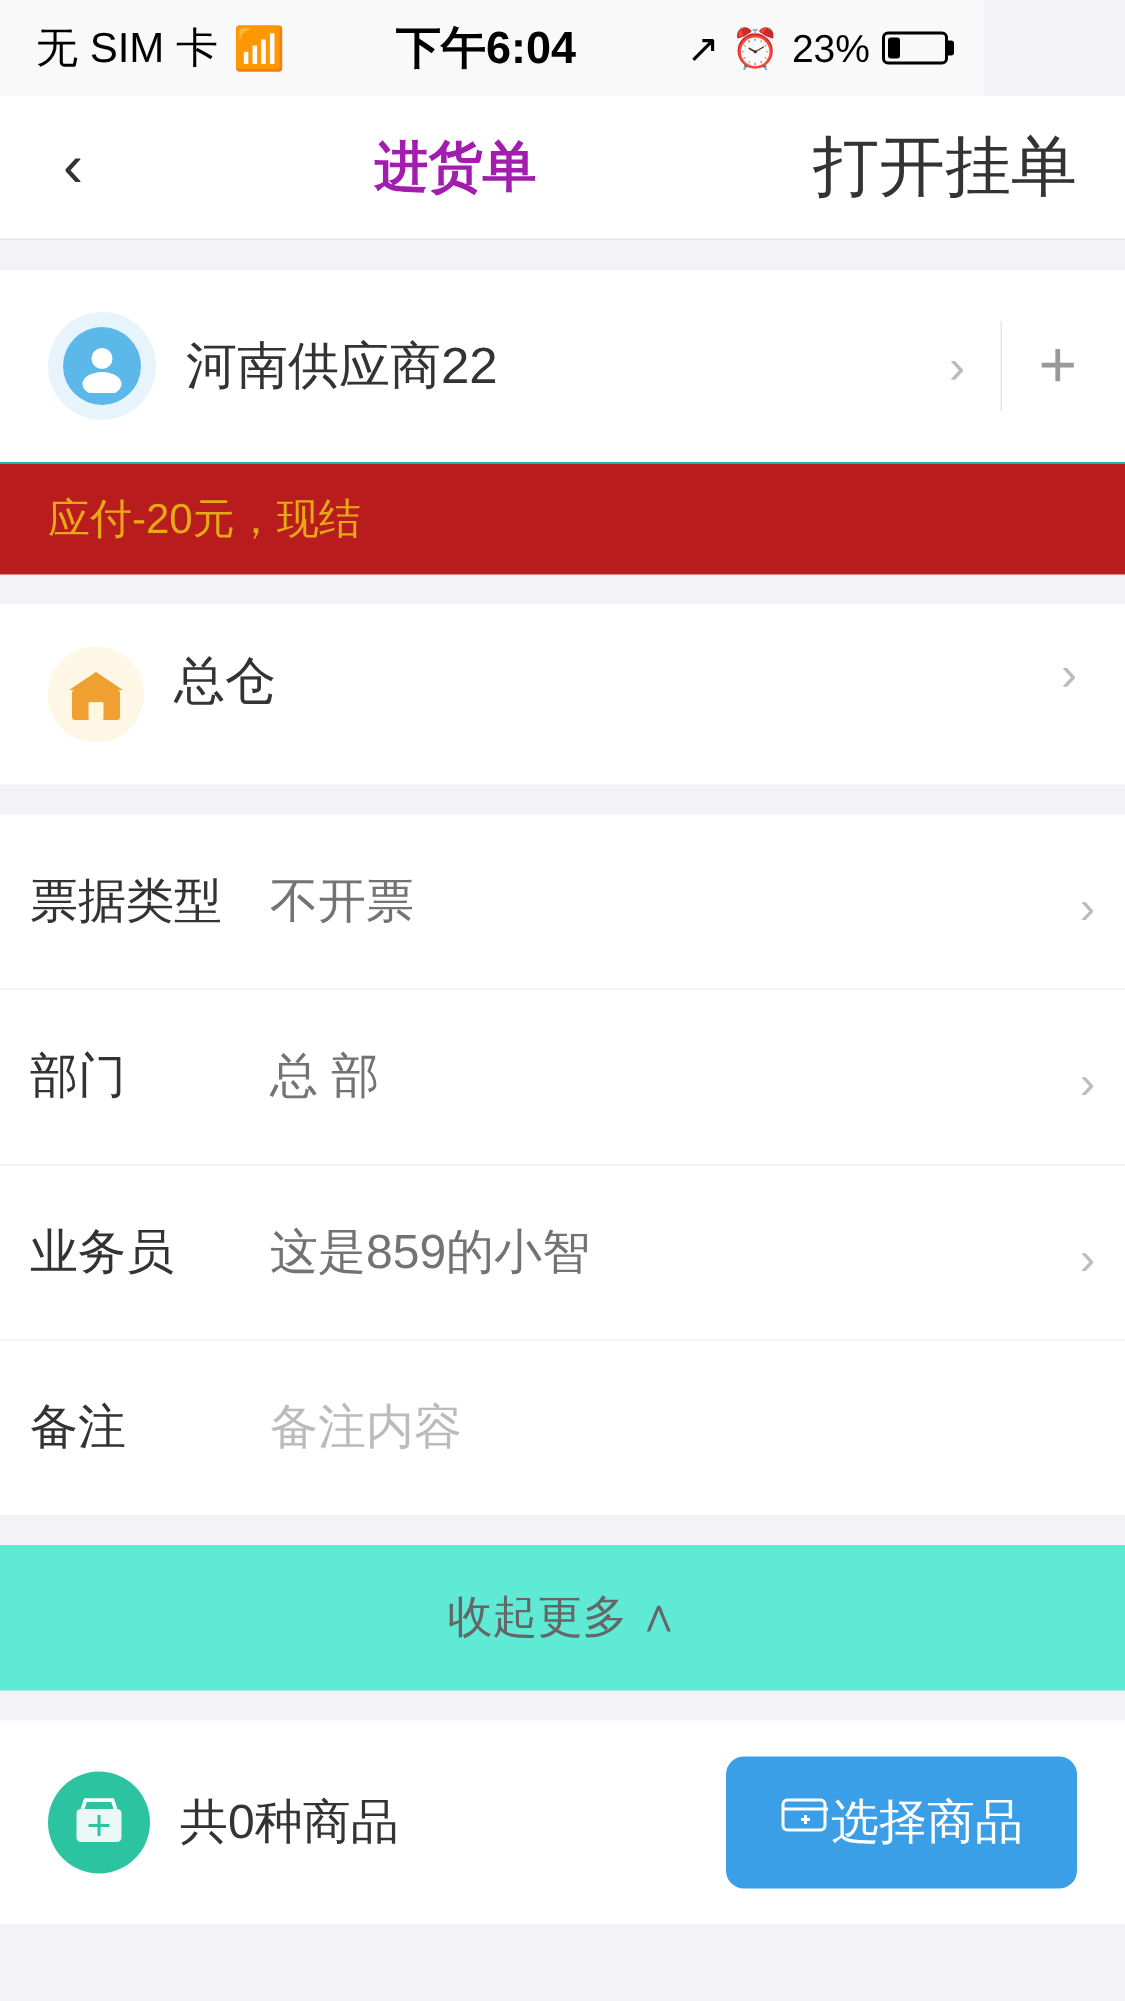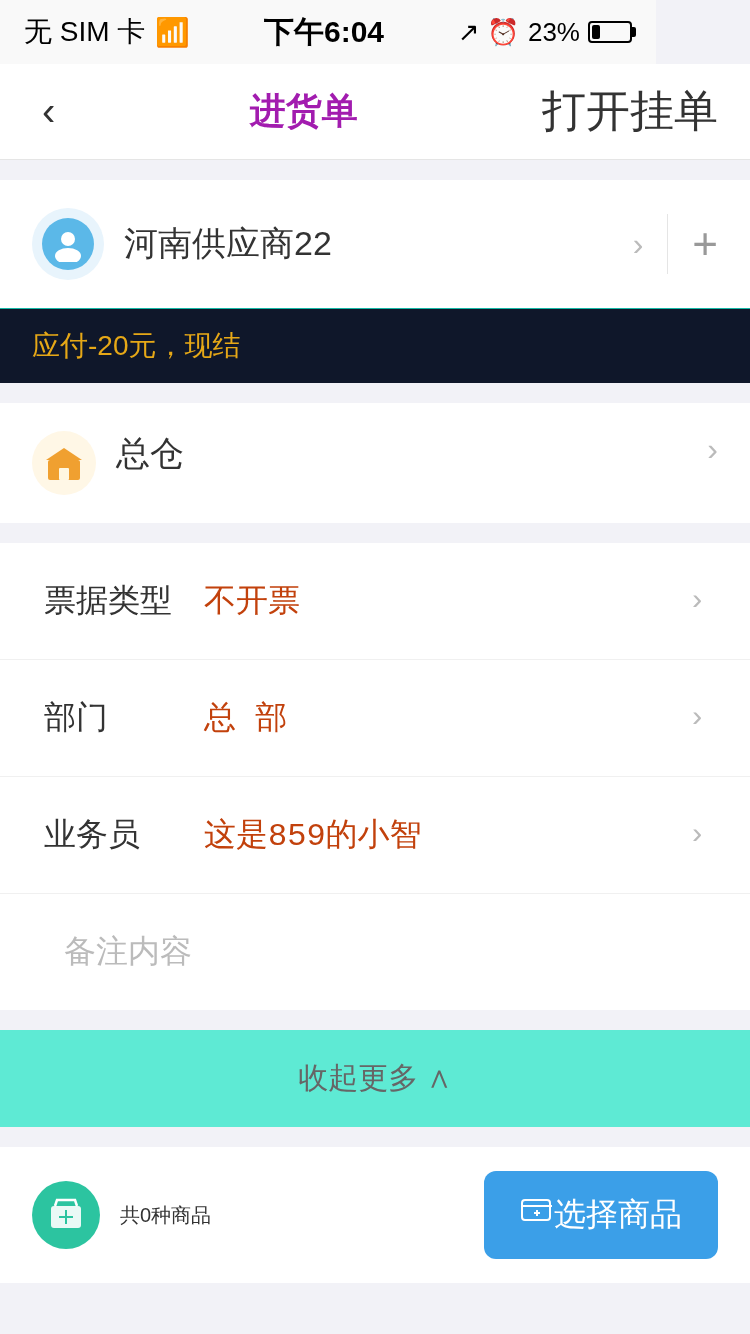--- a/index.html
+++ b/index.html
@@ -158,21 +158,21 @@
       margin: 0 24px;
     }
     .add-btn {
       font-size: 44px;
       color: #999;
       cursor: pointer;
     }
 
     
     .info-notice {
-      background: #0f172a;
+      background: #b91c1c;
       padding: 18px 32px;
       font-size: 28px;
       color: #e6a817;
     }
 
     
     .warehouse-row {
       display: flex;
       padding: 28px 32px;
       background: #fff;
@@ -195,39 +195,38 @@
       color: #333;
     }
 
     
     .form-section {
       background: #fff;
       margin-top: 20px;
     }
     .form-row {
       display: flex;
-      align-items: center;
-      padding: 36px 44px;
+      align-items: flex-end;
+      padding: 36px 20px;
       border-bottom: 1px solid #f0f0f0;
       position: relative;
-      font-family: Liberation Mono, monospace;
     }
     .form-row:last-child {
       border-bottom: none;
     }
     .form-label {
       font-size: 32px;
       color: #333;
       width: 140px;
       flex-shrink: 0;
     }
     .form-value {
       flex: 1;
       font-size: 32px;
-      color: #c2410c;
+      color: #737373;
       margin-left: 20px;
     }
     .form-value.placeholder {
       color: #bbb;
     }
     .form-chevron {
       font-size: 30px;
       color: #bbb;
     }
 
@@ -259,21 +258,21 @@
       background: #2cc4a0;
       display: flex;
       align-items: center;
       justify-content: center;
       margin-right: 20px;
       font-size: 34px;
       color: #fff;
     }
     .product-count {
       flex: 1;
-      font-size: 20px;
+      font-size: 32px;
       color: #333;
     }
     .select-btn {
       background: #3b9fe8;
       color: #fff;
       border: none;
       border-radius: 12px;
       padding: 22px 36px;
       font-size: 32px;
       display: flex;
@@ -363,20 +362,21 @@
     <span class="form-chevron">›</span>
   </div>
 
   <div class="form-row">
     <span class="form-label">业务员</span>
     <span class="form-value">这是859的小智</span>
     <span class="form-chevron">›</span>
   </div>
 
   <div class="form-row">
+    <span class="form-label">备注</span>
     <span class="form-value placeholder">备注内容</span>
   </div>
 </div>
 
 <div class="collapse-row">
   <span>收起更多 ∧</span>
 </div>
 
 <div class="bottom-bar">
   <div class="product-icon">

